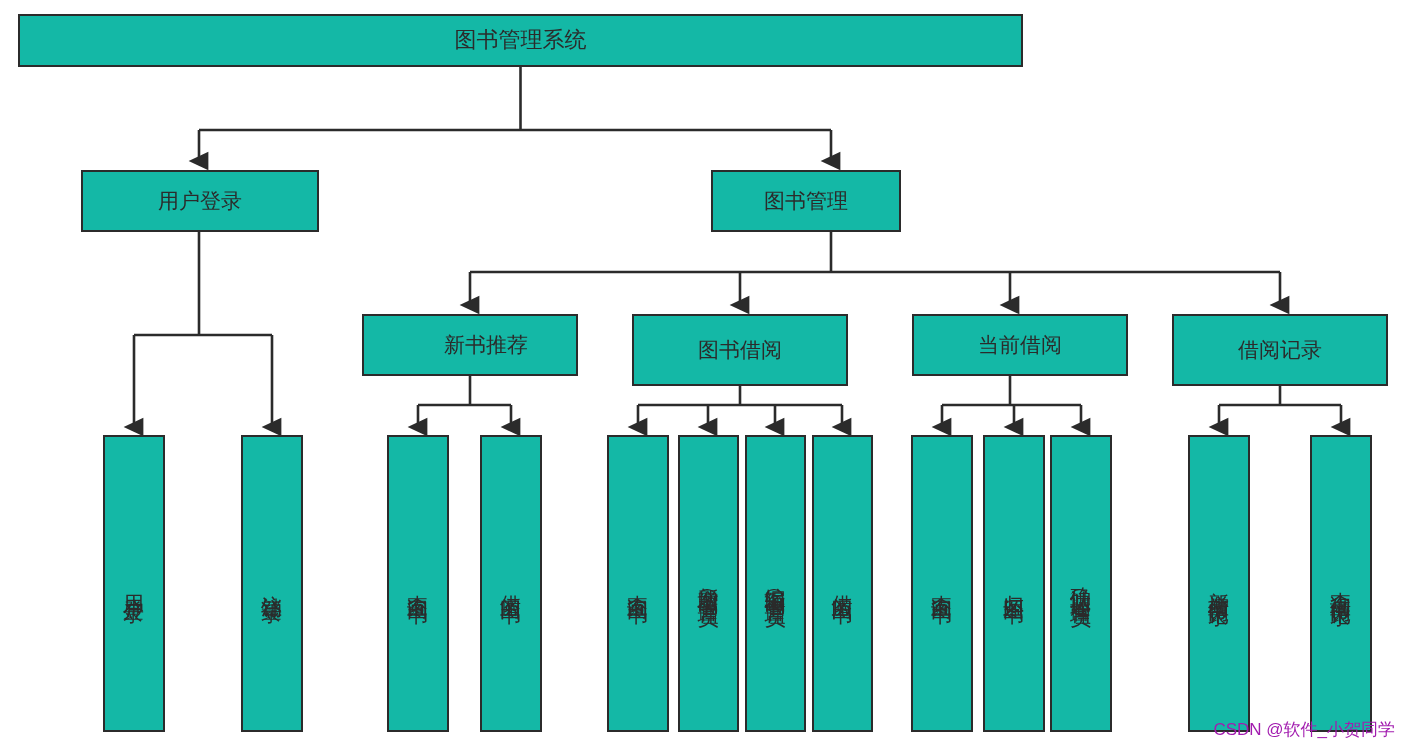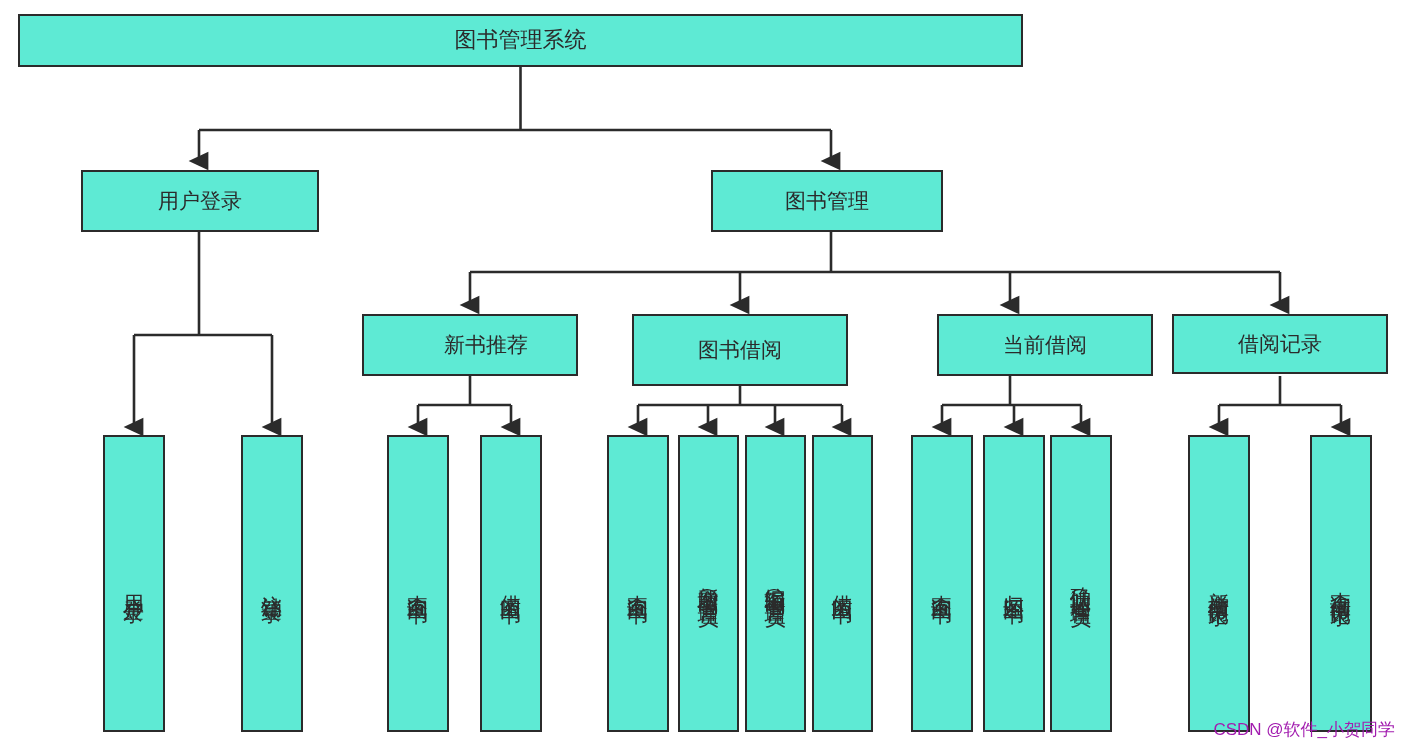--- a/index.html
+++ b/index.html
@@ -23,21 +23,21 @@
     position: absolute;
     left: 0;
     top: 0;
     width: 1405px;
     height: 747px;
   }
   .node-box {
     position: absolute;
     box-sizing: border-box;
     border: 2.5px solid #2b2b2b;
-    background: #5eead4;
+    background: #14b8a6;
     display: flex;
     align-items: center;
     justify-content: center;
     overflow: hidden;
   }
   .node-label-h {
     font-size: 21px;
     color: #2b2b2b;
     line-height: 1.2;
     white-space: nowrap;
@@ -128,37 +128,37 @@
   </svg>
 
   <div class="node-box root" style="left:18px; top:14px; width:1005px; height:53px;">
     <span class="node-label-h">图书管理系统</span>
   </div>
 
   <div class="node-box level2" style="left:81px; top:170px; width:238px; height:62px;">
     <span class="node-label-h">用户登录</span>
   </div>
 
-  <div class="node-box level2" style="left:711px; top:170px; width:232px; height:62px;">
+  <div class="node-box level2" style="left:711px; top:170px; width:190px; height:62px;">
     <span class="node-label-h">图书管理</span>
   </div>
 
   <div class="node-box level3" style="left:362px; top:314px; width:216px; height:62px;padding-left:32px;">
     <span class="node-label-h">新书推荐</span>
   </div>
 
   <div class="node-box level3" style="left:632px; top:314px; width:216px; height:72px;">
     <span class="node-label-h">图书借阅</span>
   </div>
 
-  <div class="node-box level3" style="left:937px; top:314px; width:216px; height:62px;">
+  <div class="node-box level3" style="left:912px; top:314px; width:216px; height:62px;">
     <span class="node-label-h">当前借阅</span>
   </div>
 
-  <div class="node-box level3" style="left:1172px; top:314px; width:216px; height:60px;justify-content:center;">
+  <div class="node-box level3" style="left:1172px; top:314px; width:216px; height:72px;justify-content:center;">
     <span class="node-label-h">借阅记录</span>
   </div>
 
   <div class="node-box leaf" style="left:103px; top:435px; width:62px; height:297px;">
     <span class="node-label-v">用户登录</span>
   </div>
 
   <div class="node-box leaf" style="left:241px; top:435px; width:62px; height:297px;">
     <span class="node-label-v">注销登录</span>
   </div>

